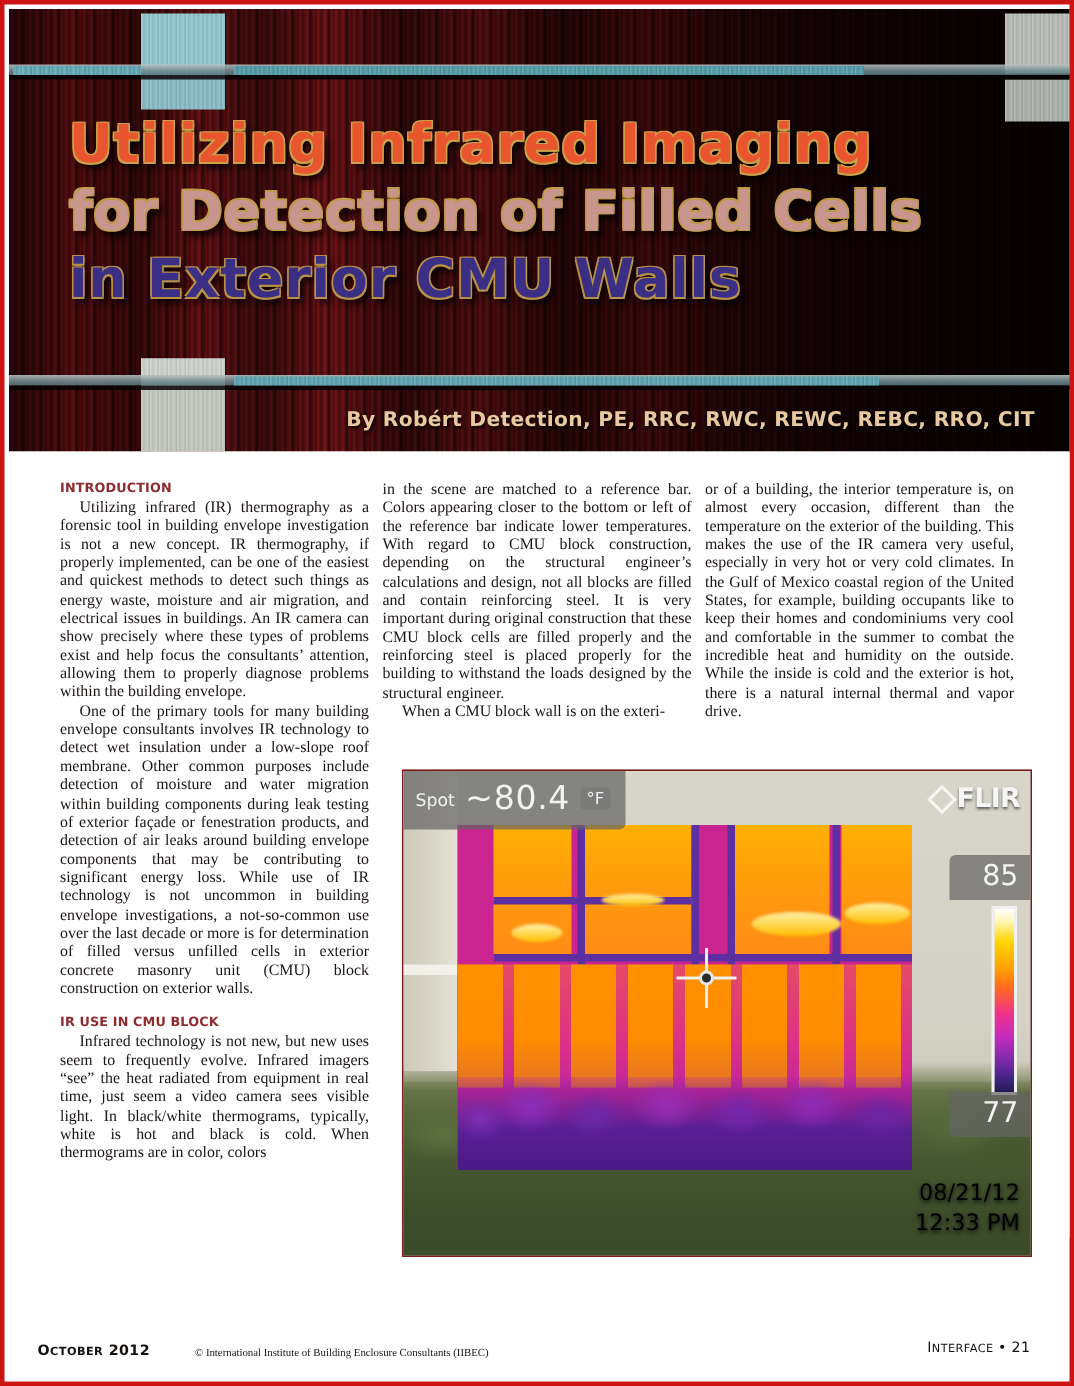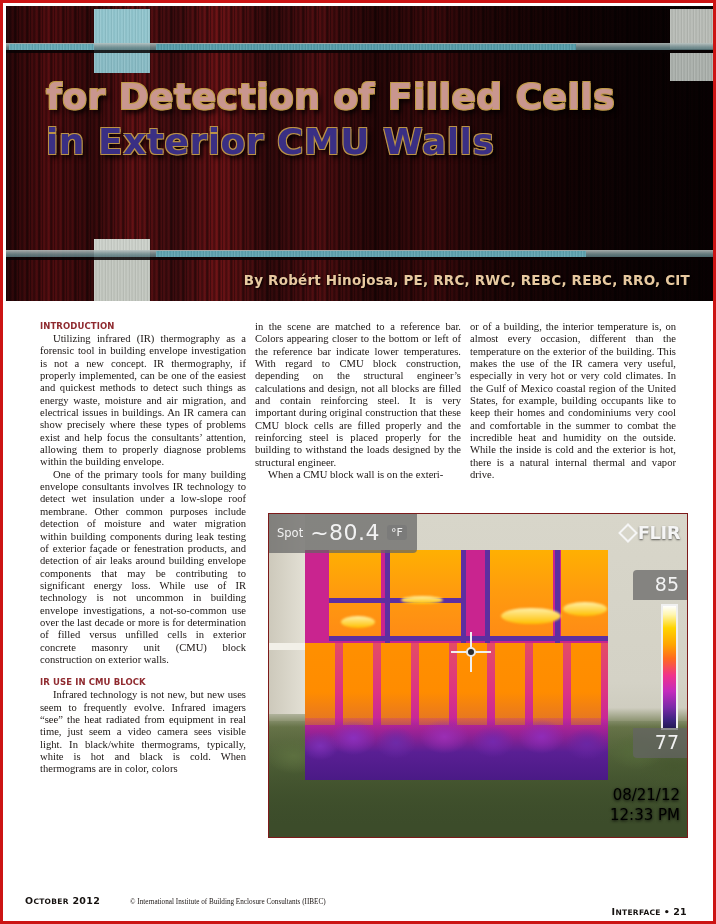--- a/index.html
+++ b/index.html
@@ -419,23 +419,23 @@
   #footer-date .sc { font-size: 7.5px; }
   #footer-copyright {
     position: absolute;
     left: 124px; top: 5px;
     font-family: "Liberation Serif", serif;
     font-size: 7.2px;
     color: #1a1412;
   }
   #footer-right {
     position: absolute;
-    right: 29px; top: 13px;
-    font-family: "DejaVu Sans", sans-serif;
-    font-weight: bold;
+    right: 29px; top: 0;
+    font-family: "DejaVu Sans", sans-serif;
+    font-weight: normal;
     font-size: 9.5px;
     letter-spacing: .3px;
     color: #15110f;
   }
   #footer-right .sc { font-size: 7.5px; }
   #footer-right .dot { padding: 0 3px; }
 </style>
 </head>
 <body>
 
@@ -452,25 +452,26 @@
     <div class="wood-stripe-h top"></div>
     <div class="wood-stripe-dark top"></div>
     <div class="accent-block accent-teal-dash"></div>
     <div class="accent-block accent-teal-dash2"></div>
 
     <div class="wood-stripe-h bottom"></div>
     <div class="wood-stripe-dark bottom"></div>
     <div class="accent-block accent-teal-dash3"></div>
 
     <div id="title-block">
+      <div class="title-line title-line-1">Utilizing Infrared Imaging</div>
       <div class="title-line title-line-2">for Detection of Filled Cells</div>
       <div class="title-line title-line-3">in Exterior CMU Walls</div>
     </div>
 
-    <div id="byline">By Robért Hinojosa, PE, RRC, RWC, REBC, REBC, RRO, CIT</div>
+    <div id="byline">By Robért Detection, PE, RRC, RWC, REWC, REBC, RRO, CIT</div>
   </div>
 
   <div id="body-area">
 
     <div class="col" id="col1">
       <div class="sec-head">INTRODUCTION</div>
       <div class="para">Utilizing infrared (IR) thermography as a forensic tool in building envelope investigation is not a new concept. IR thermography, if properly implemented, can be one of the easiest and quickest methods to detect such things as energy waste, moisture and air migration, and electrical issues in buildings. An IR camera can show precisely where these types of problems exist and help focus the consultants’ attention, allowing them to properly diagnose problems within the building envelope.</div>
       <div class="para">One of the primary tools for many building envelope consultants involves IR technology to detect wet insulation under a low-slope roof membrane. Other common purposes include detection of moisture and water migration within building components during leak testing of exterior façade or fenestration products, and detection of air leaks around building envelope components that may be contributing to significant energy loss. While use of IR technology is not uncommon in building envelope investigations, a not-so-common use over the last decade or more is for determination of filled versus unfilled cells in exterior concrete masonry unit (CMU) block construction on exterior walls.</div>
       <div class="sec-head spaced">IR USE IN CMU BLOCK</div>
       <div class="para">Infrared technology is not new, but new uses seem to frequently evolve. Infrared imagers “see” the heat radiated from equipment in real time, just seem a video camera sees visible light. In black/white thermograms, typically, white is hot and black is cold. When thermograms are in color, colors</div>

